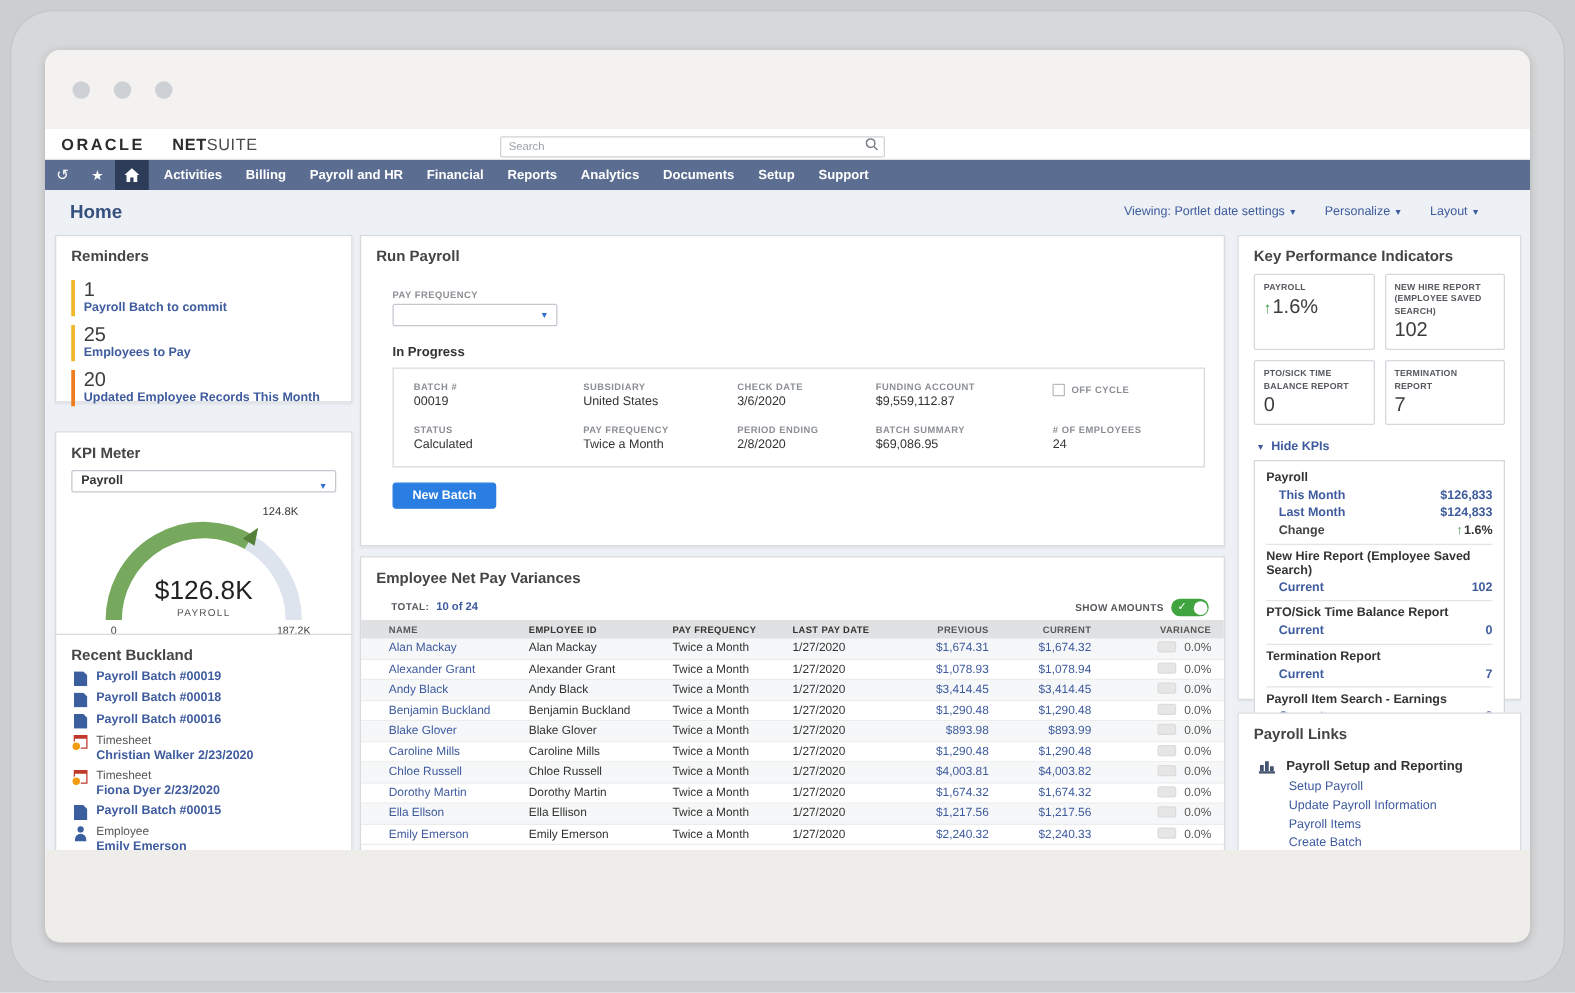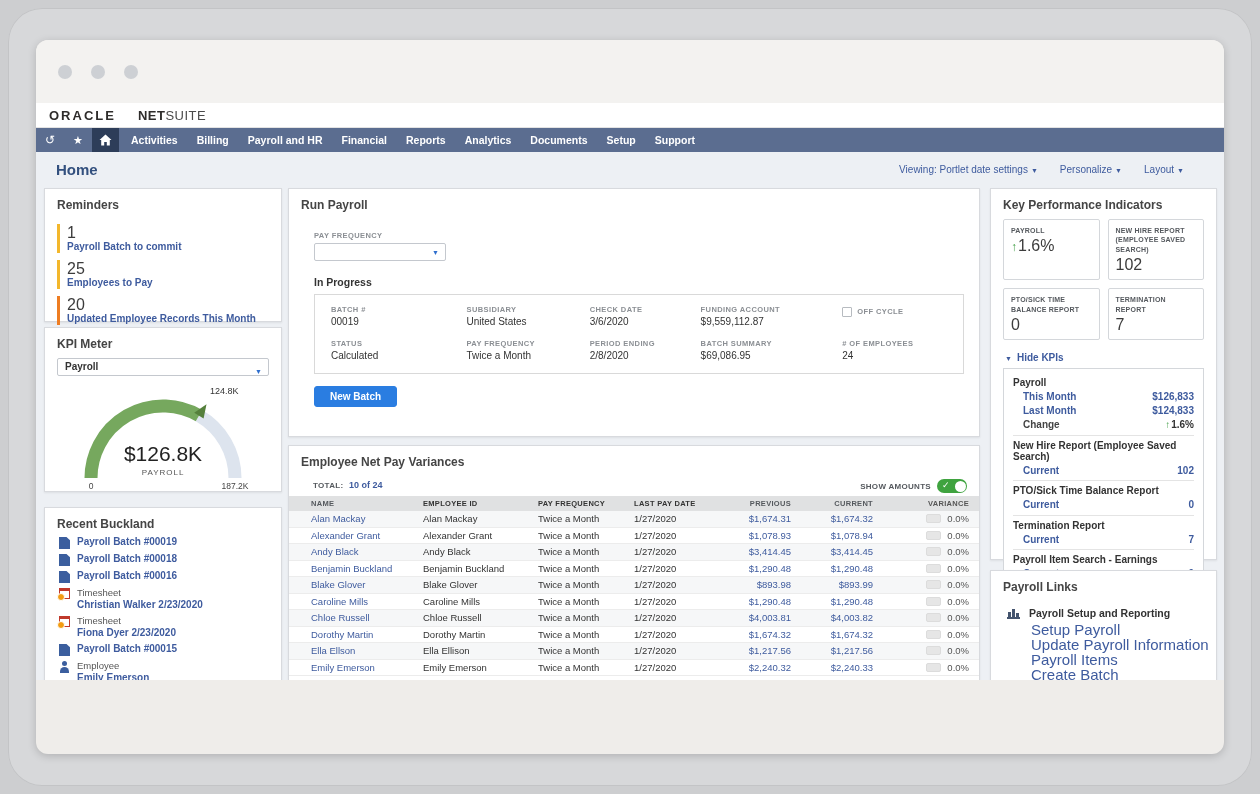--- a/index.html
+++ b/index.html
@@ -53,21 +53,21 @@
   .p-title { font-size:12px; font-weight:bold; color:#454545; padding:9px 12px 5px; }
 
   
   #p-reminders { left:8px; top:85px; width:238px; height:134px; }
   .rem-item { margin:7px 0 0 12px; border-left:3px solid #f3b72c; padding-left:7px; cursor:pointer; }
   .rem-item.orange { border-left-color:#ee7d22; }
   .rem-count { font-size:16px; color:#3c3c3c; line-height:17px; }
   .rem-label { font-size:10px; font-weight:bold; color:#3e5b9e; line-height:12px; }
 
   
-  #p-kpimeter { left:8px; top:224px; width:238px; height:165px; }
+  #p-kpimeter { left:8px; top:242px; width:238px; height:165px; }
   .select-box { position:relative; margin:2px 12px 0; height:18px; border:1px solid #c4c8ce; border-radius:2px; background:#fff; font-size:10px; font-weight:bold; color:#333; line-height:16px; padding-left:7px; cursor:pointer; }
   .select-box .sel-caret { position:absolute; right:6px; top:5px; font-size:7px; color:#2f6fce; }
   .gauge-wrap { margin-top:2px; text-align:center; }
 
   
   #p-recent { left:8px; top:404px; width:238px; height:220px; }
   .rr-item { display:flex; gap:7px; padding:2px 0 2px 14px; align-items:flex-start; }
   .rr-icon { flex:0 0 11px; margin-top:1px; position:relative; height:12px; }
   .rr-icon.document { background:#3b5e9e; clip-path:polygon(0 0,68% 0,100% 28%,100% 100%,0 100%); width:10px; }
   .rr-icon.timesheet { width:11px; height:11px; background:#fff; border:1px solid #c0392b; border-top:3px solid #c0392b; }
@@ -140,41 +140,48 @@
   .kpil.row.link .kpil-label { color:#3e5b9e; }
   .kpil.row.plain .kpil-label { color:#444; cursor:default; }
   .kpil-value { margin-left:auto; font-weight:bold; color:#3e5b9e; }
   .kpil.plain .kpil-value { color:#333; }
 
   
   #p-links { left:954px; top:467px; width:227px; height:140px; }
   .pl-group { display:flex; gap:9px; margin:8px 0 0 16px; align-items:flex-end; }
   .pl-group-title { font-size:10.5px; font-weight:bold; color:#333; }
   .pl-list { margin:3px 0 0 40px; }
-  .pl-list a { display:block; font-size:15px; color:#3e5b9e; line-height:15px; text-decoration:none; cursor:pointer; }
+  .pl-list a { display:block; font-size:10px; color:#3e5b9e; line-height:15px; text-decoration:none; cursor:pointer; }
 
   svg text { font-family:"Liberation Sans",sans-serif; }
 </style>
 </head>
 <body>
 
 <div class="stage">
   <div class="bezel"></div>
   <div class="window">
     <div class="chrome">
       <span class="dot"></span>
       <span class="dot"></span>
       <span class="dot"></span>
     </div>
 
     <div class="app">
 
       <div class="app-header">
         <div class="logo">
           <span class="oracle">ORACLE</span><span class="net">NET</span><span class="suite">SUITE</span>
+        </div>
+        <div class="search-wrap">
+          <input type="text" placeholder="Search" style="">
+          <svg class="search-ico" viewBox="0 0 11 11">
+              <circle cx="4.5" cy="4.5" r="3.4" fill="none" stroke="#7a8088" stroke-width="1.2"></circle>
+              <line x1="7.2" y1="7.2" x2="10" y2="10" stroke="#7a8088" stroke-width="1.3"></line>
+            </svg>
         </div>
         <div class="hdr-right">
           <div class="hdr-item">
             <svg width="13" height="12" viewBox="0 0 13 12">
                 <path d="M1 8 L8 1 L10 3 L5 10 L2 11 Z" fill="#4a4f55"></path>
                 <path d="M8 6 L11 9" stroke="#4a4f55" stroke-width="1.4"></path>
               </svg>
             <span class="caret-sm">▼</span>
           </div>
           <div class="hdr-item">

